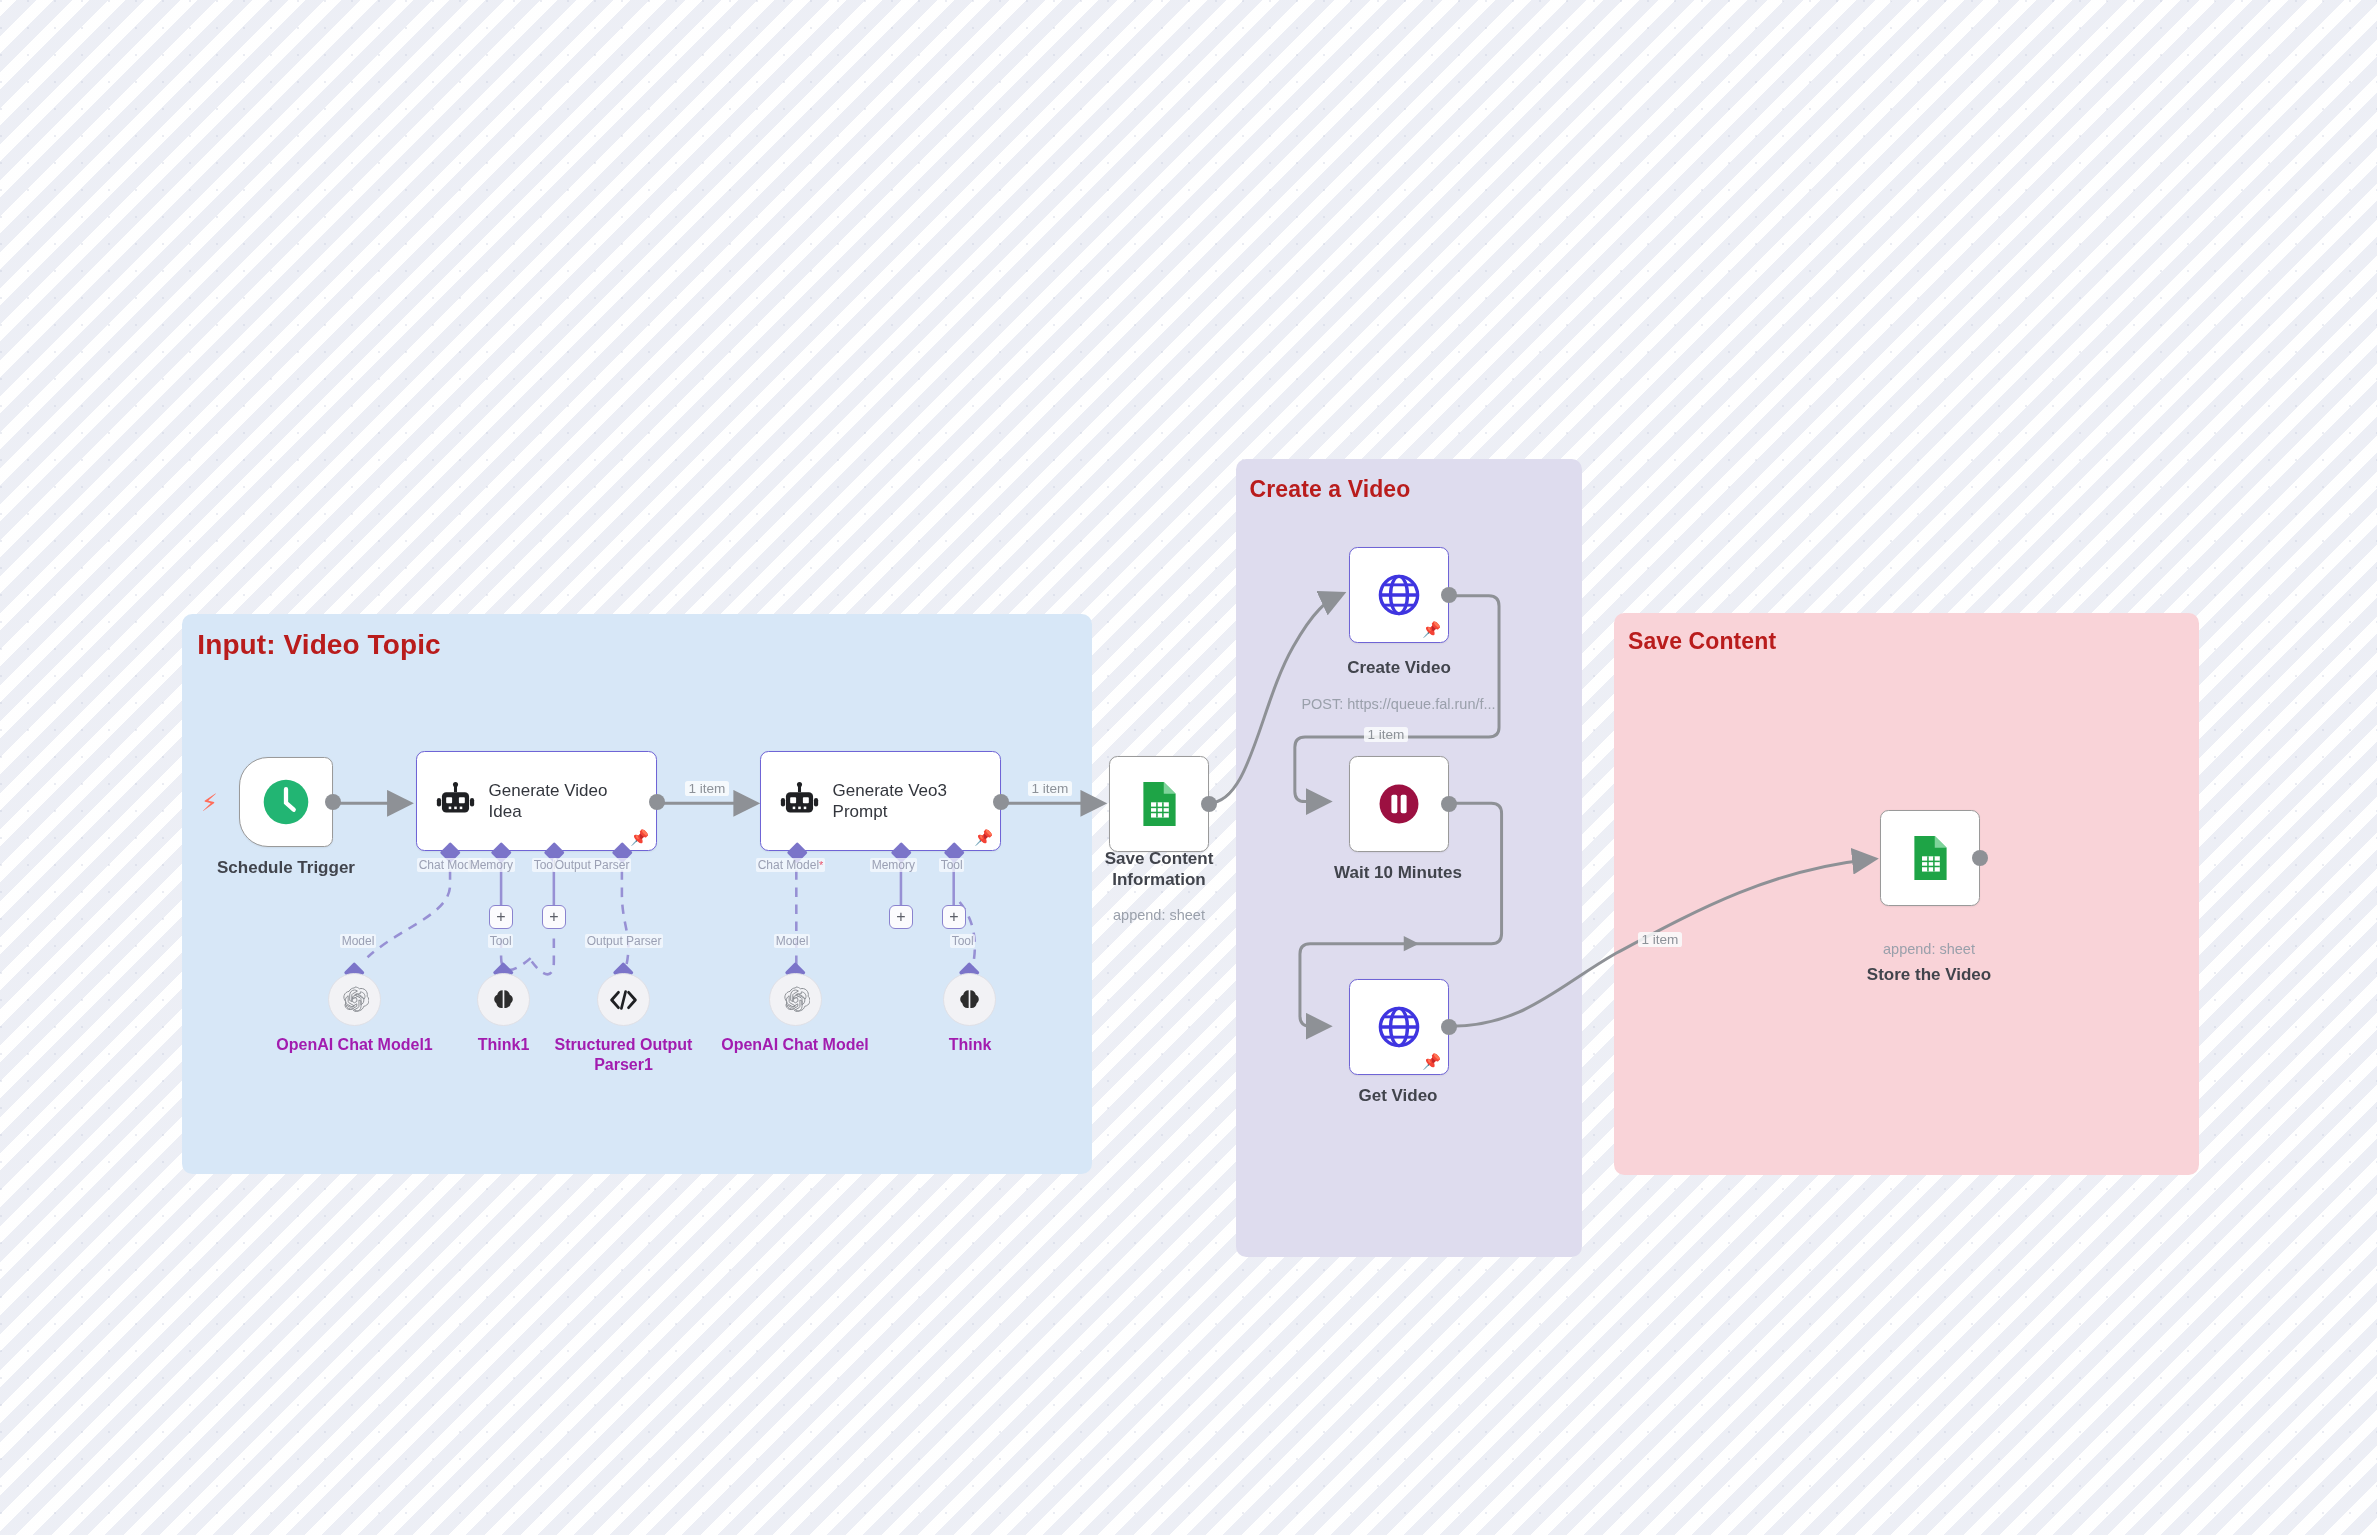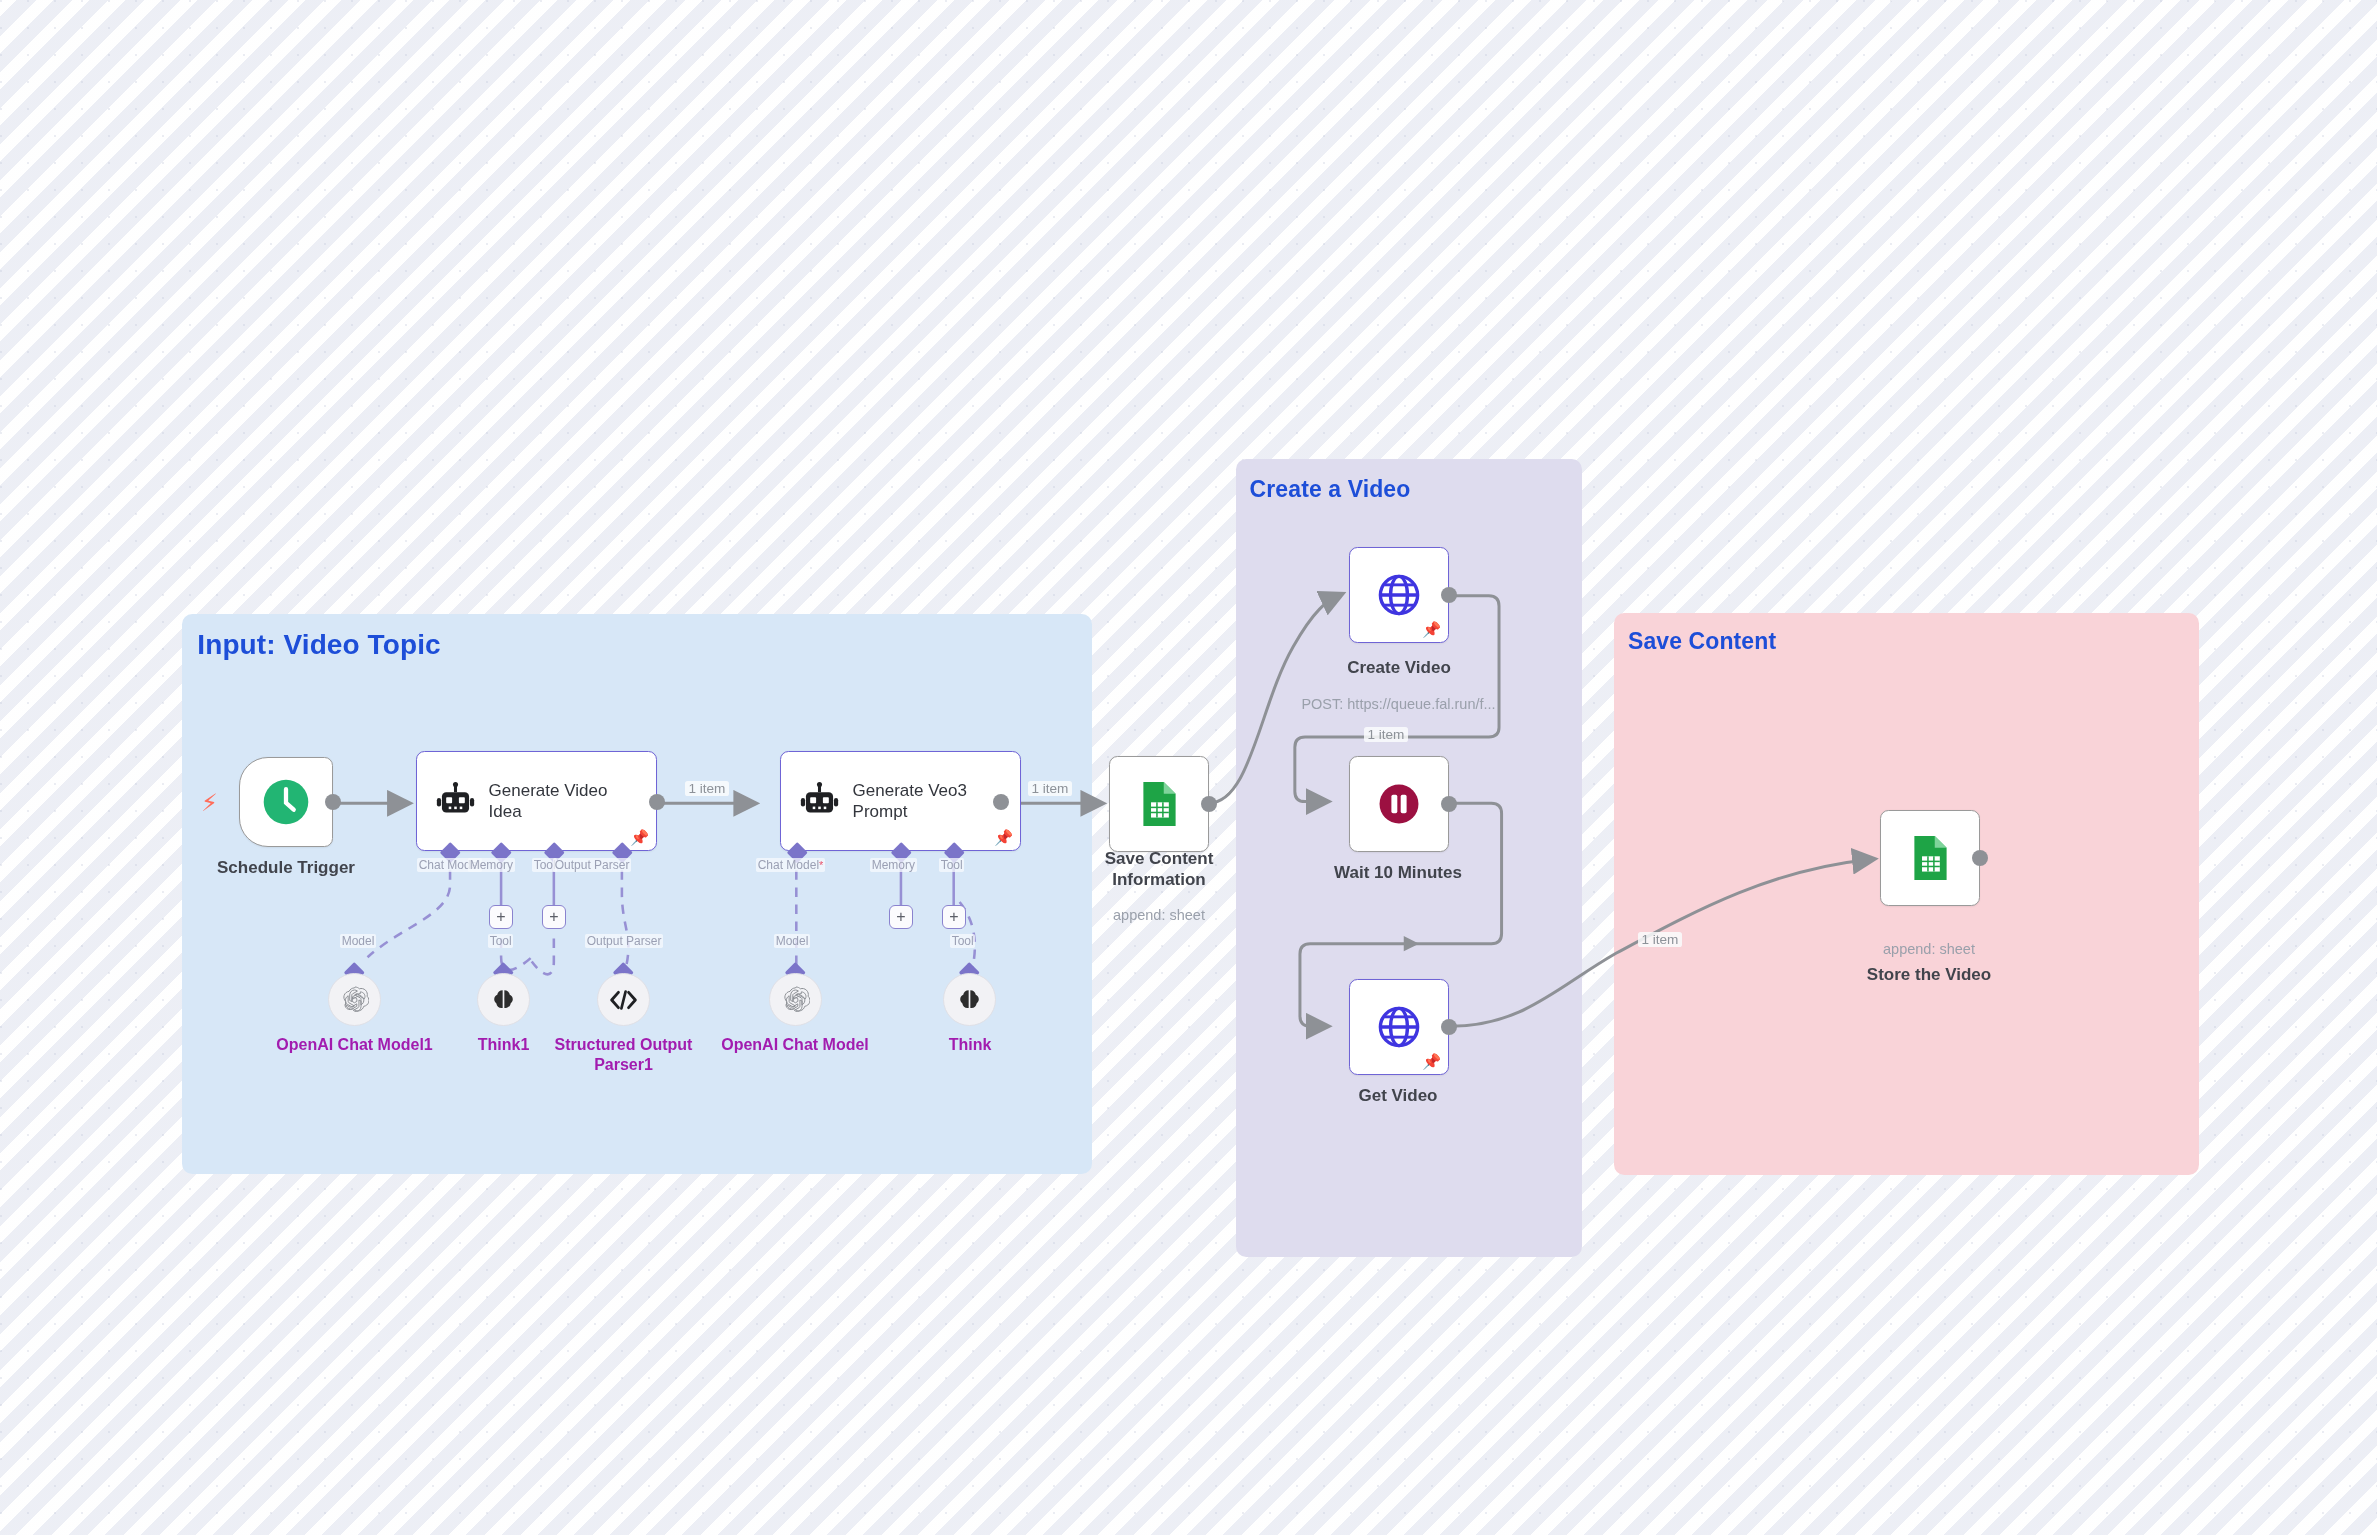--- a/index.html
+++ b/index.html
@@ -16,21 +16,21 @@
       radial-gradient(circle at 0.9px 0.9px, rgba(190,196,215,.30) 1.4px, transparent 1.4px),
       repeating-linear-gradient(135deg,
         rgba(255,255,255,.95) 0px, rgba(255,255,255,.95) 12px,
         rgba(236,238,245,.95) 12px, rgba(236,238,245,.95) 25.5px);
     background-size:27px 27px, auto;
   }
 
   
   .sticky{position:absolute;border-radius:10.2px;}
   .sticky .sticky-title{
-    position:absolute;font-weight:700;color:#1d4ed8;letter-spacing:0.1px;text-align:right;
+    position:absolute;font-weight:700;color:#b91c1c;letter-spacing:0.1px;text-align:right;
   }
   .sticky-blue{background:#d7e7f7;}
   .sticky-purple{background:#dedcee;}
   .sticky-pink{background:#f9d3d8;}
 
   
   .node{position:absolute;}
   .node-box{
     position:absolute;left:0;top:0;
     background:#fff;border:1.7px solid #9a9a9a;border-radius:8.5px;
@@ -207,21 +207,21 @@
 <div class="port-label" style="left:532px;top:858px;">Tool</div>
 <div class="port-label" style="left:553px;top:858px;">Output Parser</div>
 
 <div class="plusbtn" style="left:489px;top:905px;">+</div>
 <div class="plusbtn" style="left:542px;top:905px;">+</div>
 <div class="port-label" style="left:488px;top:934px;">Tool</div>
 <div class="port-label" style="left:340px;top:934px;">Model</div>
 <div class="port-label" style="left:585px;top:934px;">Output Parser</div>
 
 <div class="node" style="left:760px;top:751px;">
-  <div class="node-box accent" style="width:241px;height:100px;padding-left:19px;gap:13.6px;margin-left:20px;">
+  <div class="node-box accent" style="width:241px;height:100px;padding-left:19px;gap:13.6px;">
     <span class="node-icon">
       <svg width="39" height="39" viewBox="0 0 46 46">
         <rect x="7" y="12" width="32" height="24" rx="5" fill="#1f2023"></rect>
         <rect x="1" y="19" width="5" height="10" rx="2.5" fill="#1f2023"></rect>
         <rect x="40" y="19" width="5" height="10" rx="2.5" fill="#1f2023"></rect>
         <rect x="21.2" y="3" width="3.6" height="9" fill="#1f2023"></rect>
         <circle cx="23" cy="3" r="3" fill="#1f2023"></circle>
         <rect x="12" y="18" width="7" height="7" rx="1" fill="#fff"></rect>
         <rect x="27" y="18" width="7" height="7" rx="1" fill="#fff"></rect>
         <rect x="15" y="29" width="3" height="3" fill="#fff"></rect>

